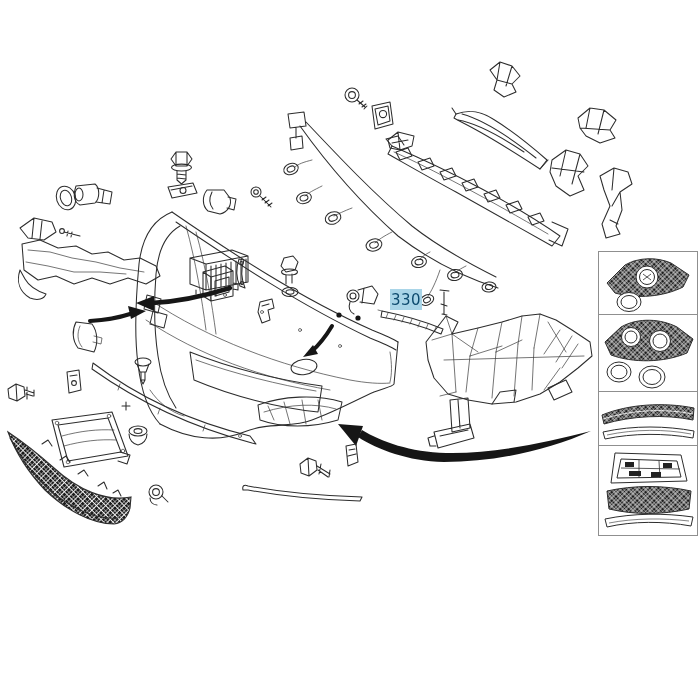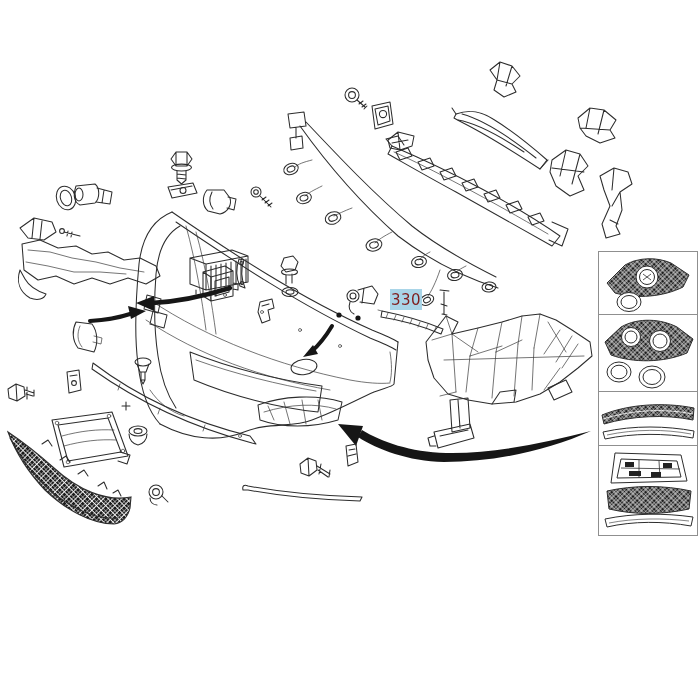--- a/index.html
+++ b/index.html
@@ -4,21 +4,21 @@
 <style>
   html,body{margin:0;padding:0;background:#fff;}
   .stage{position:relative;width:699px;height:700px;background:#fff;overflow:hidden;
          font-family:"DejaVu Sans",sans-serif;}
   .diagram-svg{position:absolute;left:0;top:0;}
   svg .ln{stroke:#2d2d2d;fill:none;stroke-width:1.05;stroke-linejoin:round;stroke-linecap:round;}
   svg .thin{stroke:#3a3a3a;fill:none;stroke-width:.7;stroke-linejoin:round;}
   svg .blk{fill:#161616;stroke:none;}
   .callout{position:absolute;left:390px;top:289px;width:32px;height:21px;
            display:flex;align-items:center;justify-content:center;
-           background:#a9d5e8;color:#7f1d1d;font-size:15px;font-weight:500;
+           background:#a9d5e8;color:#0c4a6e;font-size:15px;font-weight:500;
            letter-spacing:.5px;cursor:pointer;}
   .sidebar{position:absolute;left:598px;top:251px;width:100px;height:285px;
            border:1px solid #8f8f8f;box-sizing:border-box;background:#fff;
            display:flex;flex-direction:column;}
   .panel{box-sizing:border-box;border-bottom:1px solid #8f8f8f;overflow:hidden;
          display:flex;align-items:center;justify-content:center;}
   .panel:last-child{border-bottom:none;}
   .p1{height:63px}.p2{height:77px}.p3{height:54px}.p4{flex:1}
 </style>
 </head>

